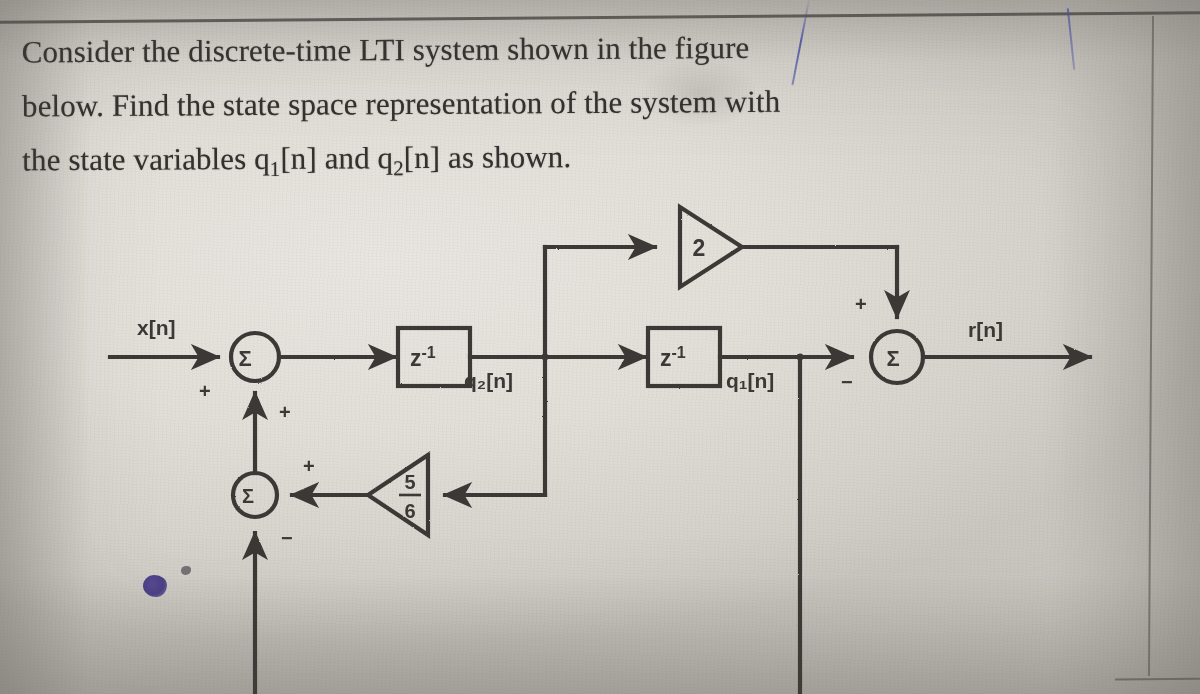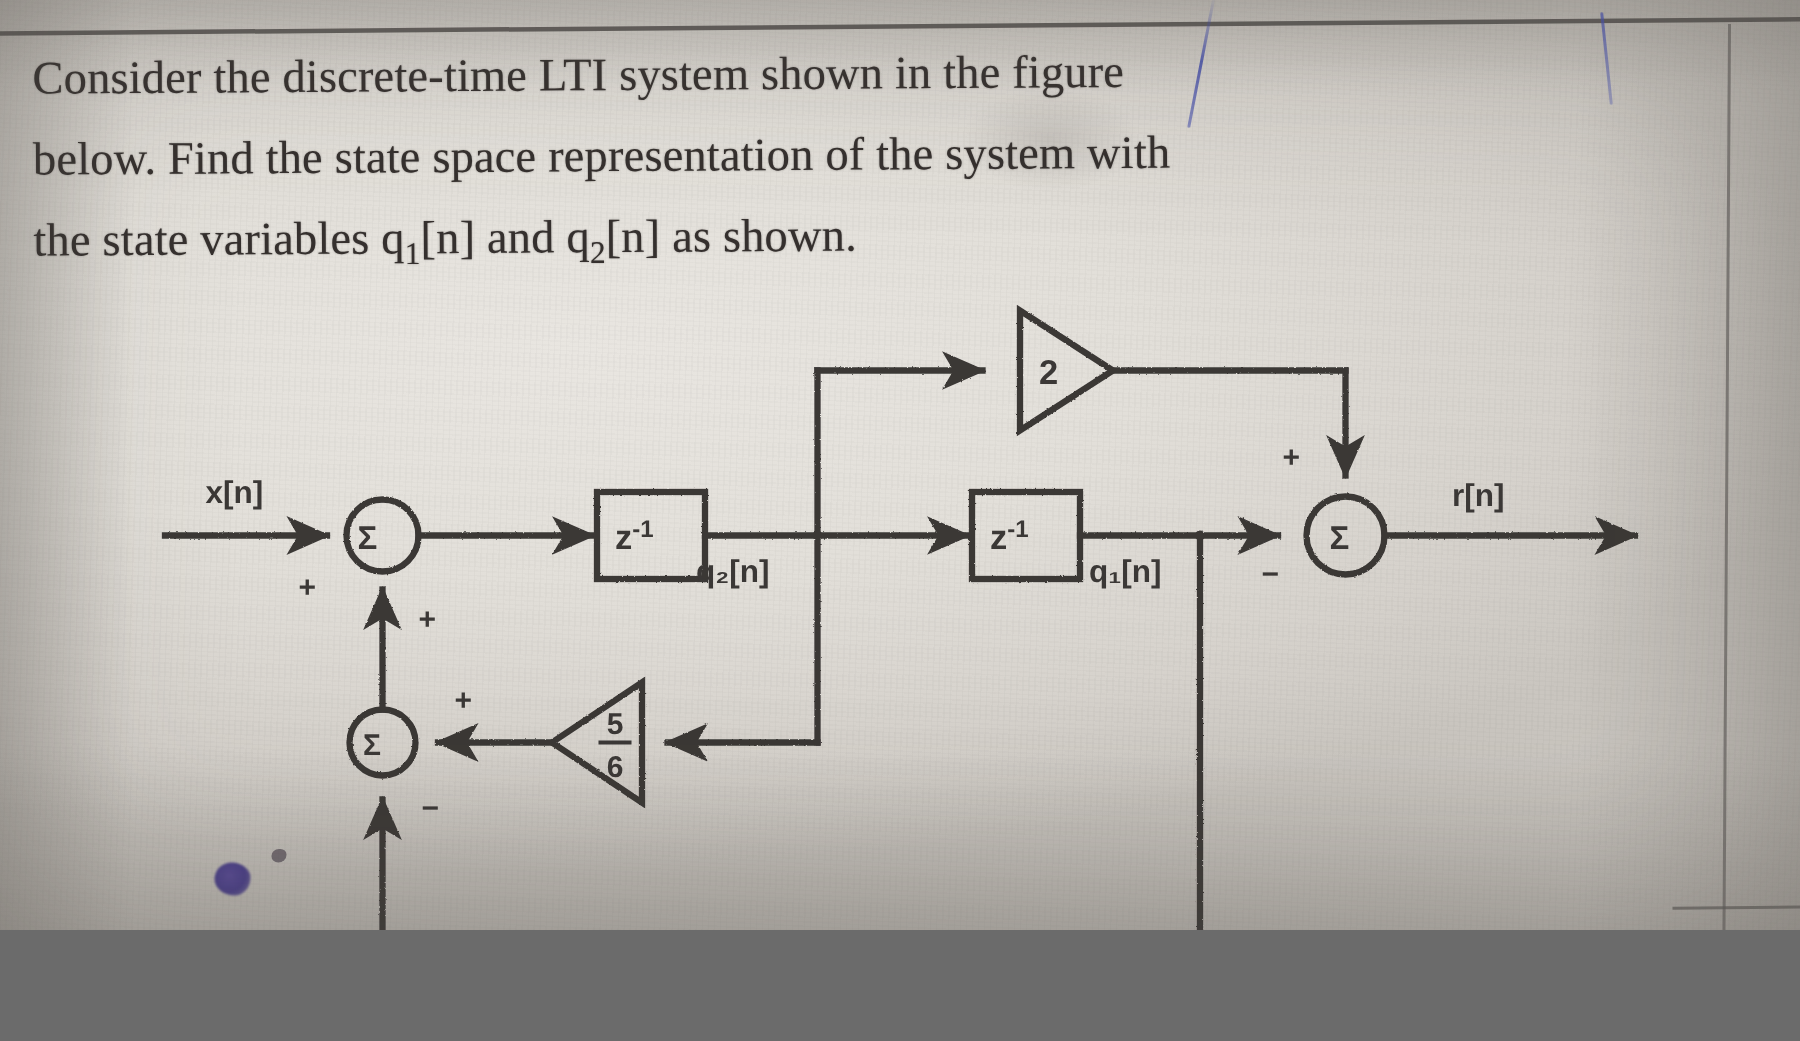--- a/index.html
+++ b/index.html
@@ -3,21 +3,21 @@
 <meta charset="utf-8">
 <style>
   html, body {
     margin: 0;
     padding: 0;
     background: #6b6b6b;
   }
   #page {
     position: relative;
     width: 1200px;
-    height: 620px;
+    height: 694px;
     overflow: hidden;
     background: #0ea5e9;
     font-family: "Liberation Serif", serif;
   }
   
   .paper-base {
     position: absolute;
     inset: 0;
     background:
       radial-gradient(ellipse 70% 55% at 32% 38%, #e9e6e1 0%, #e2dfd9 45%, #d6d2cc 78%, #cac6c0 100%);

